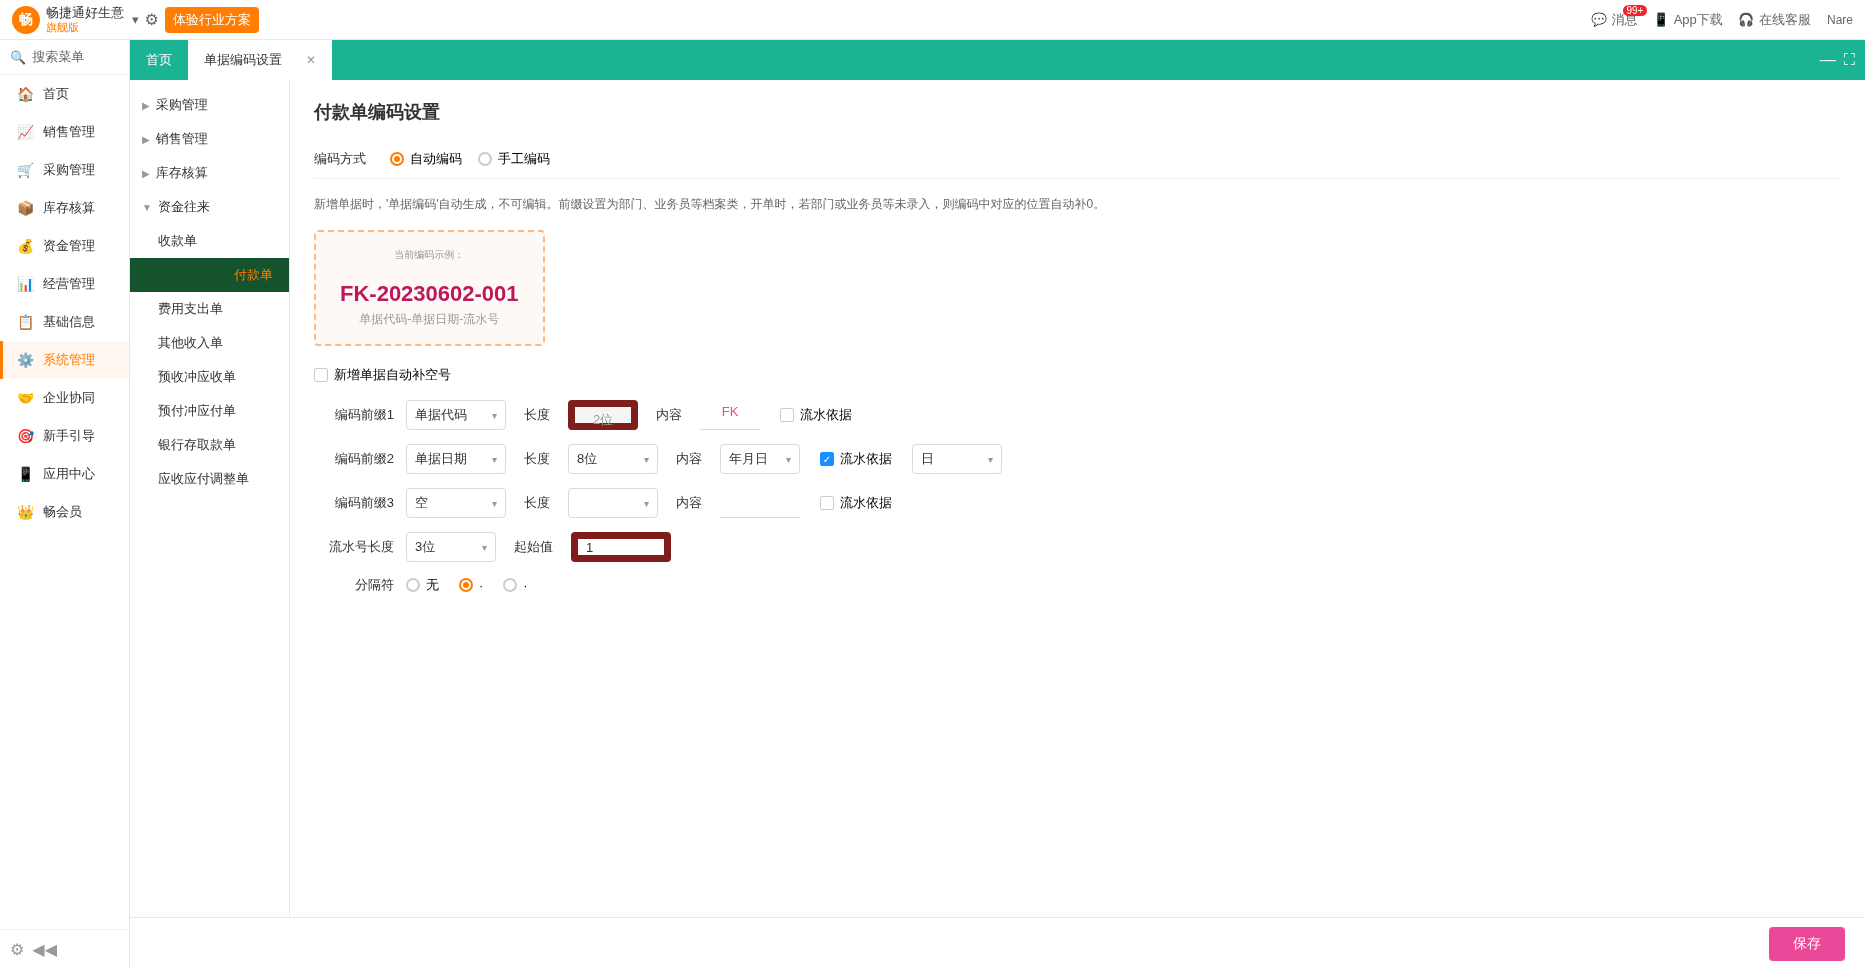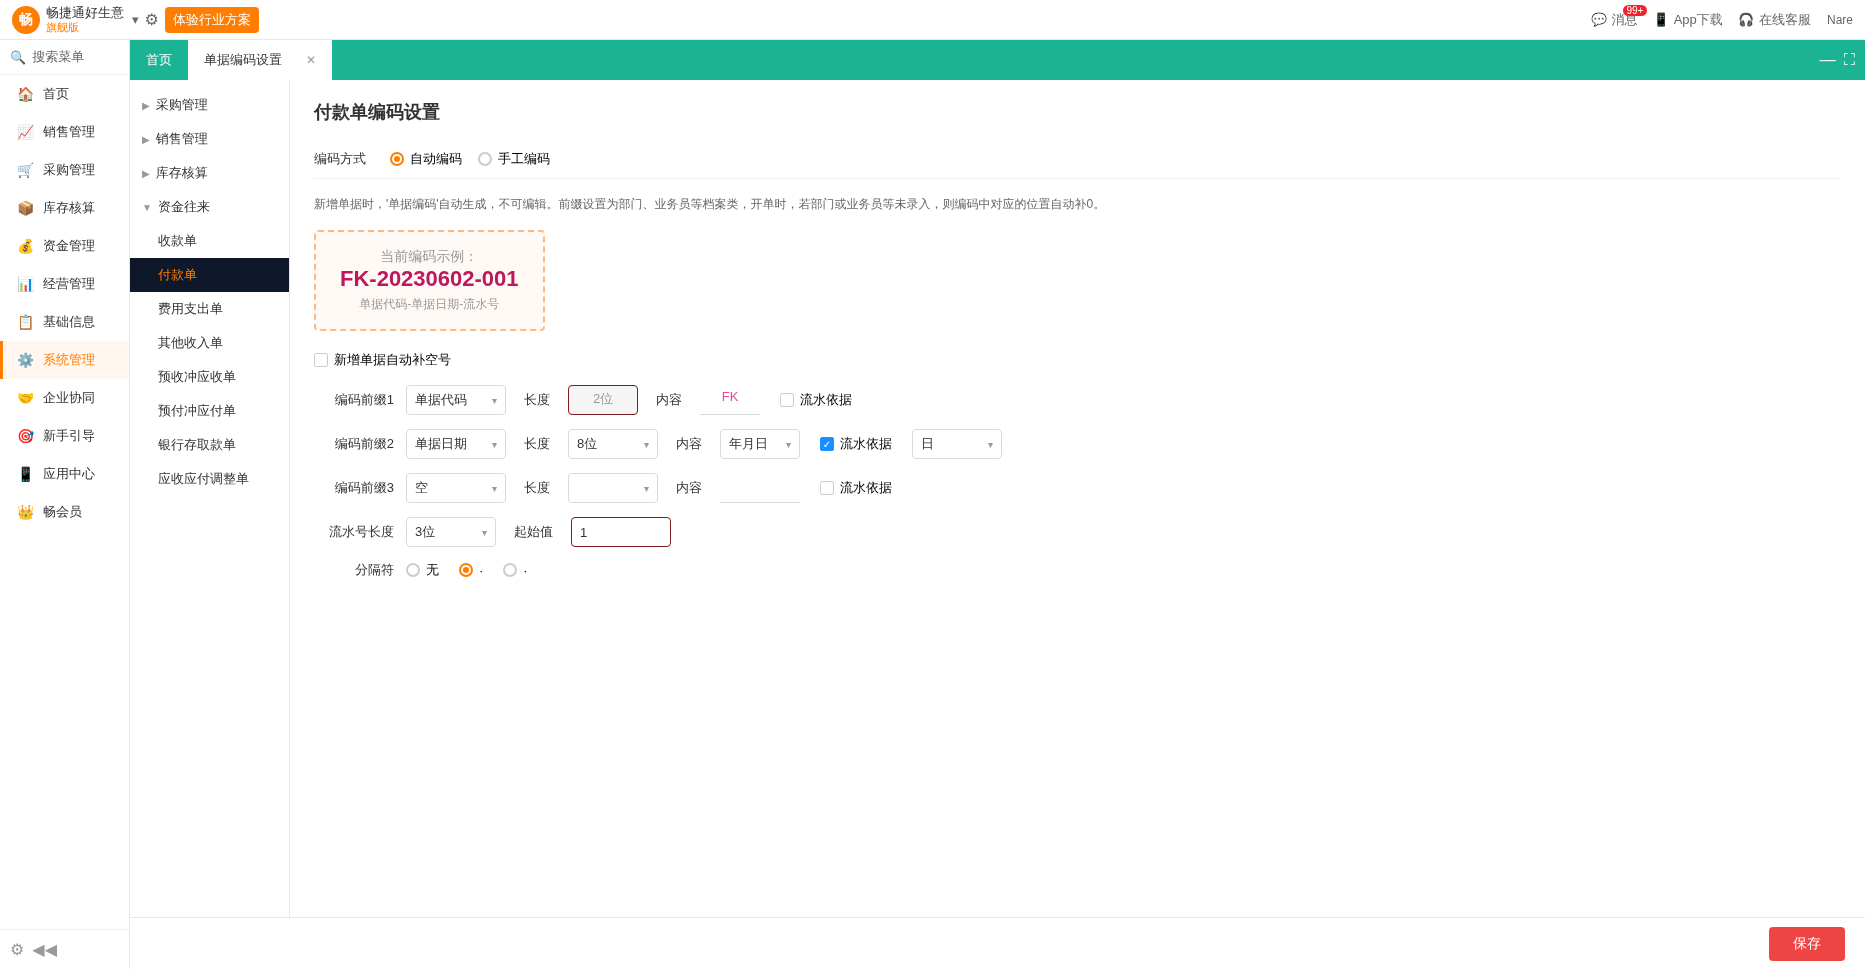--- a/index.html
+++ b/index.html
@@ -49,21 +49,21 @@
     .tab { height: 40px; display: flex; align-items: center; padding: 0 16px; cursor: pointer; color: #fff; font-size: 13px; gap: 8px; }
     .tab.home { background: transparent; }
     .tab.active { background: #fff; color: #333; gap: 24px; }
     .tab-close { color: #999; font-size: 12px; cursor: pointer; }
     .tab-bar-actions { margin-left: auto; display: flex; align-items: center; padding-right: 10px; gap: 8px; }
     .tab-bar-action { color: #fff; cursor: pointer; font-size: 16px; }
 
     
     .second-sidebar { width: 160px; background: #fff; border-right: 1px solid #e8e8e8; flex-shrink: 0; overflow-y: auto; padding: 8px 0; }
     .second-sidebar-item { padding: 8px 16px; cursor: pointer; color: #333; font-size: 13px; display: flex; align-items: center; gap: 6px; }
-    .second-sidebar-item.active { background: #0f172a; color: #ff7d00; }
+    .second-sidebar-item.active { background: #14532d; color: #ff7d00; justify-content: flex-end; }
     .second-sidebar-group { padding: 8px 12px; cursor: pointer; color: #333; font-size: 13px; display: flex; align-items: center; gap: 6px; font-weight: 500; }
     .second-sidebar-group.open { color: #333; }
     .arrow { font-size: 10px; color: #999; }
     .arrow.down::before { content: '▼'; }
     .arrow.right::before { content: '▶'; }
 
     
     .page-content { flex: 1; overflow-y: auto; background: #fff; }
 
     
@@ -72,47 +72,47 @@
     .encoding-method-row { display: flex; align-items: center; gap: 16px; padding: 10px 0; border-bottom: 1px solid #f0f0f0; margin-bottom: 16px; }
     .encoding-method-label { color: #333; font-size: 13px; margin-right: 8px; }
     .radio-option { display: flex; align-items: center; gap: 6px; cursor: pointer; }
     .radio-dot { width: 14px; height: 14px; border-radius: 50%; border: 2px solid #ccc; display: flex; align-items: center; justify-content: center; }
     .radio-dot.checked { border-color: #ff7d00; }
     .radio-dot.checked::after { content: ''; width: 6px; height: 6px; border-radius: 50%; background: #ff7d00; }
     .hint-text { color: #666; font-size: 12px; margin-bottom: 16px; line-height: 1.6; }
 
     
     .preview-box { border: 2px dashed #ffb980; background: #fff9f5; border-radius: 4px; padding: 16px 24px; display: inline-block; margin-bottom: 20px; text-align: center; }
-    .preview-label { color: #999; font-size: 14px; margin-bottom: 0; }
+    .preview-label { color: #999; font-size: 10px; margin-bottom: 19px; }
     .preview-code { font-size: 22px; font-weight: bold; color: #be185d; margin-bottom: 4px; }
     .preview-structure { color: #999; font-size: 12px; }
 
     
     .checkbox-row { display: flex; align-items: center; gap: 6px; margin-bottom: 16px; }
     .checkbox { width: 14px; height: 14px; border: 1px solid #ccc; border-radius: 2px; cursor: pointer; }
 
     
     .form-row { display: flex; align-items: center; gap: 12px; margin-bottom: 14px; flex-wrap: wrap; }
     .form-label { color: #333; font-size: 13px; width: 80px; text-align: right; flex-shrink: 0; }
     .form-select { border: 1px solid #d9d9d9; border-radius: 4px; padding: 4px 8px; color: #333; background: #fff; display: flex; align-items: center; gap: 6px; cursor: pointer; height: 30px; min-width: 90px; justify-content: space-between; }
-    .form-input { border: 1px solid #7f1d1d; border-radius: 4px; padding: 4px 8px; color: #333; background: #fff; height: 30px; min-width: 70px; }
+    .form-input { border: 7px solid #7f1d1d; border-radius: 4px; padding: 4px 8px; color: #333; background: #fff; height: 30px; min-width: 70px; }
     .form-input.disabled { background: #f5f5f5; color: #999; }
     .form-input-text { border: none; border-bottom: 1px solid #d9d9d9; padding: 4px 8px; color: #ec4899; background: transparent; height: 30px; min-width: 60px; text-align: center; }
     .content-label { color: #333; font-size: 13px; margin: 0 6px; }
     .stream-check { display: flex; align-items: center; gap: 6px; margin-left: 8px; }
     .stream-check-box { width: 14px; height: 14px; border: 1px solid #ccc; border-radius: 2px; cursor: pointer; }
     .stream-check-box.checked { background: #1890ff; border-color: #1890ff; display: flex; align-items: center; justify-content: center; color: #fff; font-size: 10px; }
     .select-arrow { color: #999; font-size: 10px; }
 
     
     .separator-row { display: flex; align-items: center; gap: 12px; margin-bottom: 14px; }
 
     
     .footer { height: 52px; background: #fff; border-top: 1px solid #e8e8e8; display: flex; align-items: center; justify-content: flex-end; padding: 0 20px; flex-shrink: 0; }
-    .save-btn { background: #ef4444; color: #fff; border: none; border-radius: 4px; padding: 8px 24px; cursor: pointer; font-size: 14px; }
+    .save-btn { background: #ec4899; color: #fff; border: none; border-radius: 4px; padding: 8px 24px; cursor: pointer; font-size: 14px; }
   </style>
 </head>
 <body>
 
 <div class="top-bar">
   <div class="top-bar-left">
     <div class="top-bar-brand">
       <div class="brand-icon">畅</div>
       <div class="brand-text">
         <div>畅捷通好生意</div>

